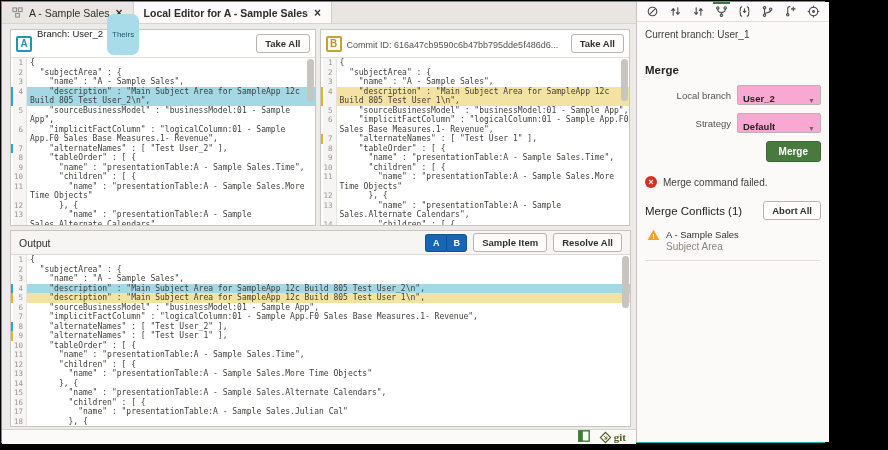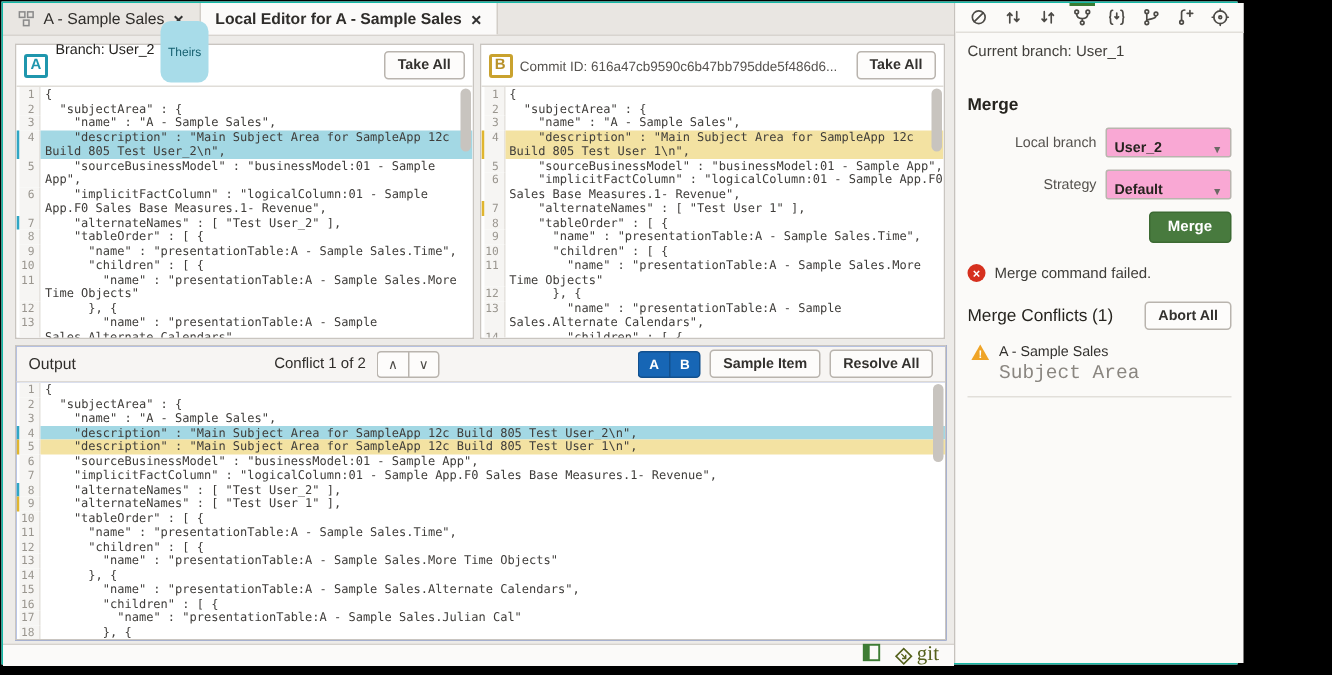--- a/index.html
+++ b/index.html
@@ -49,41 +49,41 @@
   .cl.mk-b { border-left-color:#e0b52e; }
   .gut { flex:0 0 14px; text-align:right; padding-right:3px; color:#9a968f;
          background:#f6f5f3; border-right:1px solid #e6e3df; font-size:7.5px; }
   .txt { flex:1; min-width:0; white-space:pre-wrap; word-break:break-word;
          color:#3f3d3a; padding-left:3px; }
   .txt.hl-a { background:#a3d8e4; }
   .txt.hl-b { background:#f3e2a2; }
   .vscroll { position:absolute; top:1px; right:1px; width:7px; border-radius:4px;
              background:#c8c4bf; }
 
-  .output-pane { margin:4px 6px 0 8px; width:621px; height:197px; background:#1d4ed8;
+  .output-pane { margin:4px 6px 0 8px; width:621px; height:197px; background:#86efac;
                  border:1px solid #c9c5c0; display:flex; flex-direction:column; flex:0 0 auto;}
   .out-toolbar { height:24px; flex:0 0 auto; display:flex; align-items:center; gap:6px;
                  padding:0 8px; background:#f7f5f3; border-bottom:1px solid #ddd9d4; }
   .out-title { font-size:10.5px; color:#2f2d2a; }
   .grp-center { margin-left:auto; display:flex; align-items:center; gap:7px; }
   .grp-right  { margin-left:auto; display:flex; align-items:center; gap:6px; }
   .conflict-label { font-size:10px; color:#2f2d2a; }
   .seg { display:flex; }
   .seg .segbtn { width:21px; height:18px; border:1px solid #b9b4ae; background:#fdfcfb;
                  display:flex; align-items:center; justify-content:center; font-size:9px;
                  color:#4c4a46; cursor:pointer; }
   .seg .segbtn:first-child { border-radius:3px 0 0 3px; border-right-width:0; }
   .seg .segbtn:last-child  { border-radius:0 3px 3px 0; }
   .seg .segbtn.blue { background:#1766b5; border-color:#12508e; color:#fff; font-weight:bold; }
 
   .statusbar { margin-top:2px; flex:0 0 auto; height:15px; background:#fbfaf9;
                border-top:1px solid #d6d2cd; display:flex; align-items:center;
                justify-content:flex-end; gap:9px; padding:0 10px; }
   .git-logo { display:flex; align-items:center; gap:2px; }
-  .git-word { font-family:"Liberation Serif", serif; font-weight:normal; font-size:14px;
+  .git-word { font-family:"Liberation Serif", serif; font-weight:bold; font-size:11px;
               color:#55611c; line-height:1; }
 
   
   .right-col { flex:1; display:flex; flex-direction:column; background:#fbfaf8; }
   .rp-toolbar { height:20px; flex:0 0 auto; display:flex; align-items:center; gap:4px;
                 padding:0 6px; border-bottom:1px solid #e2dfda; background:#fbfaf8; }
   .rp-icon { width:19px; height:18px; display:flex; align-items:center; justify-content:center;
              position:relative; cursor:pointer; }
   .rp-icon svg { stroke:#4c4a46; fill:none; stroke-width:1.2; stroke-linecap:round; }
   .rp-icon.active::before { content:""; position:absolute; top:-1px; left:1px; right:1px;
@@ -104,21 +104,21 @@
   .err-ic { width:12px; height:12px; border-radius:50%; background:#d6301e; color:#fff;
             font-size:8.5px; font-weight:bold; display:flex; align-items:center;
             justify-content:center; line-height:1; flex:0 0 auto; }
   .conflicts-hdr { display:flex; align-items:center; justify-content:space-between;
                    margin-bottom:7px; }
   .conflicts-title { font-size:11.5px; color:#26241f; }
   .conflict-item { display:flex; gap:6px; padding:2px 0 7px 2px; cursor:pointer; }
   .warn-ic svg { display:block; }
   .ci-texts { line-height:1.25; }
   .ci-title { font-size:9.5px; color:#33312e; }
-  .ci-sub { font-size:13px; color:#8a8680;font-family:Liberation Mono, monospace; }
+  .ci-sub { font-size:10px; color:#8a8680; }
   .divider { border-top:1px solid #e2dfda; }
 </style>
 </head>
 <body>
 
 <div class="window">
 
   <div class="left-col">
 
     <div class="tabbar">
@@ -276,31 +276,20 @@
               <span class="gut">14</span>
               <span class="txt">        "children" : [ {</span>
             </div>
           </div>
       </div>
     </div>
 
     <div class="output-pane">
       <div class="out-toolbar">
         <span class="out-title">Output</span>
-        <span class="grp-center">
-          <span class="conflict-label">Conflict 1 of 2</span>
-          <span class="seg">
-            <span class="segbtn">
-                <span>∧</span>
-              </span>
-            <span class="segbtn">
-                <span>∨</span>
-              </span>
-          </span>
-        </span>
         <span class="grp-right">
           <span class="seg">
             <span class="segbtn blue">A</span>
             <span class="segbtn blue">B</span>
           </span>
           <button class="btn">Sample Item</button>
           <button class="btn">Resolve All</button>
         </span>
       </div>
       <div class="code">

